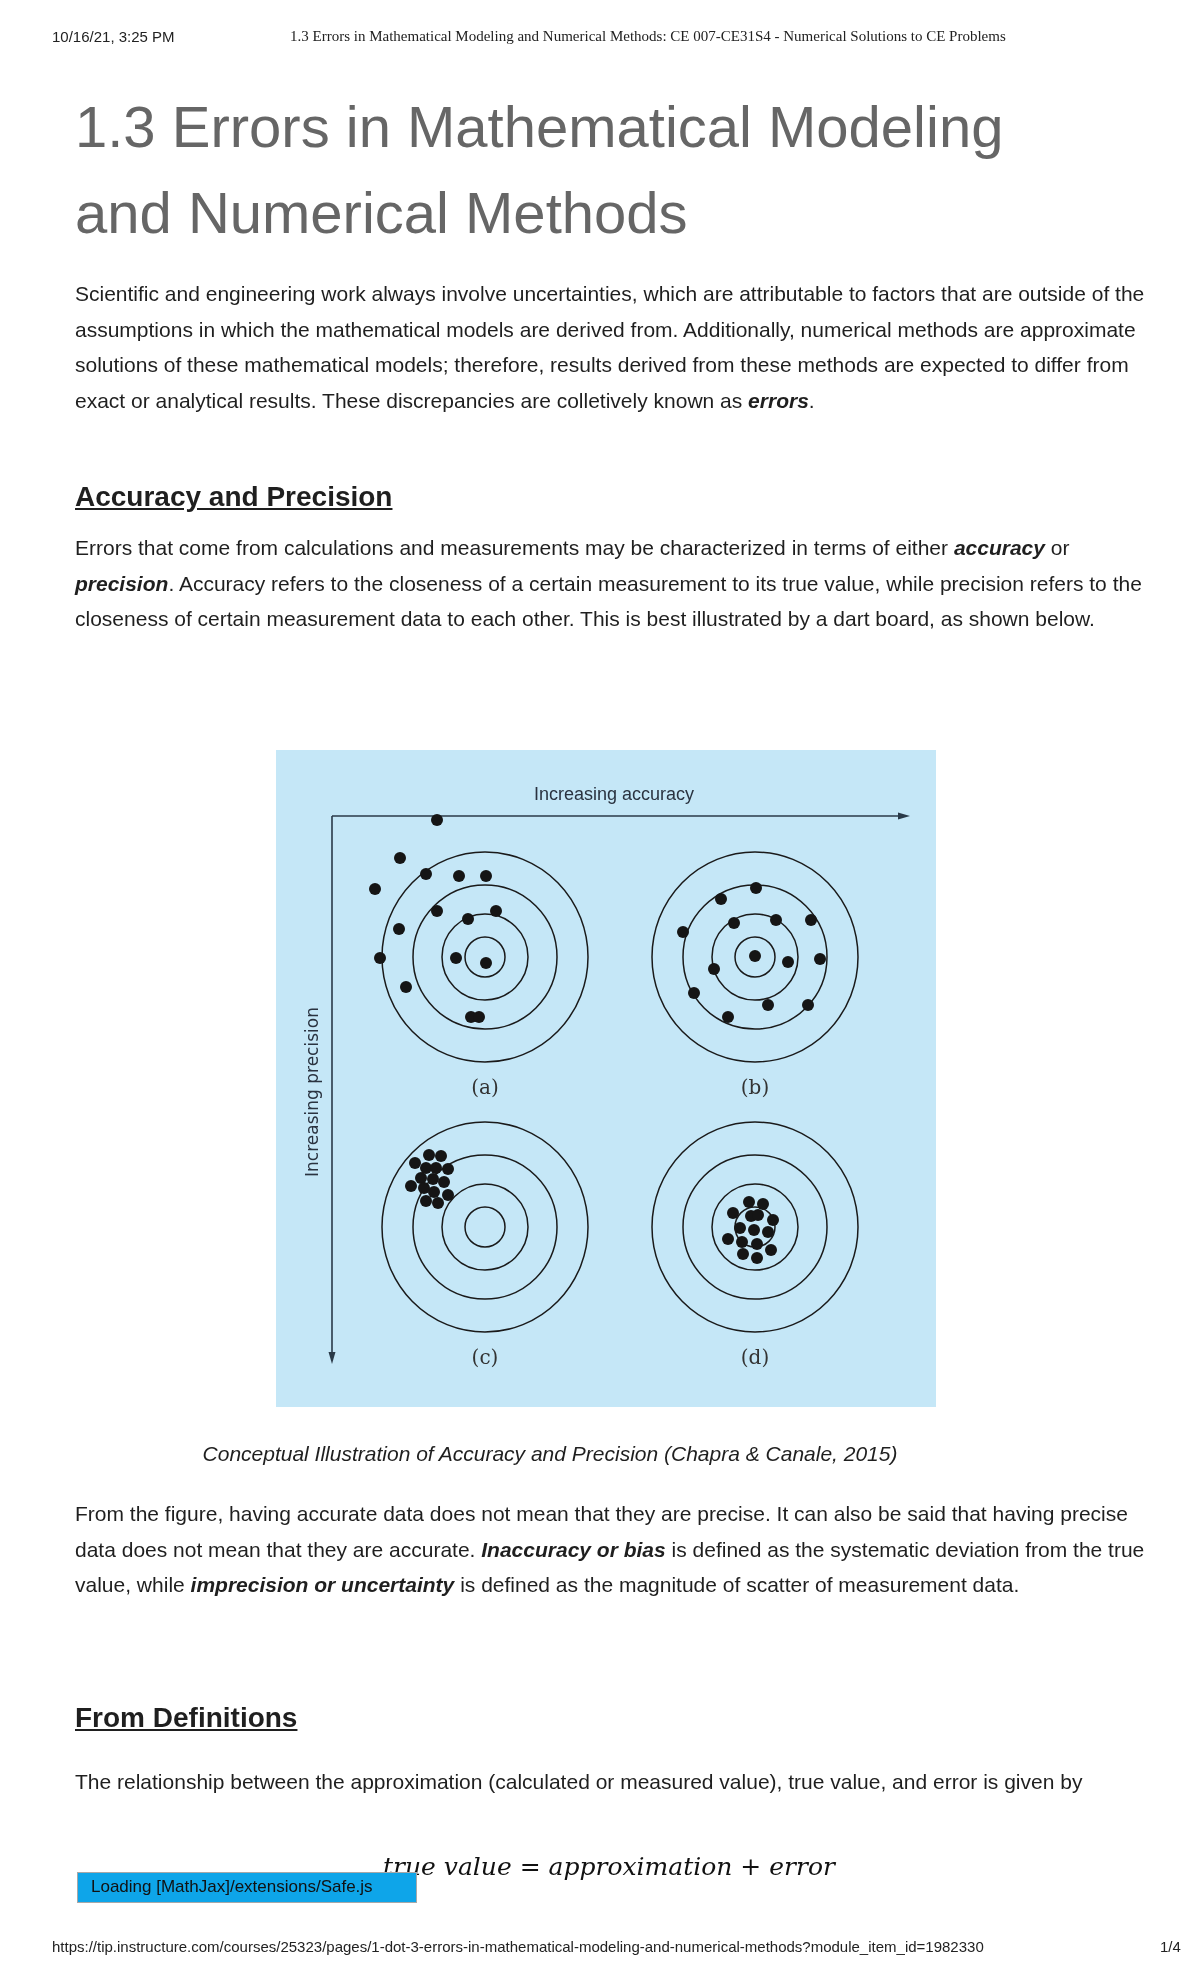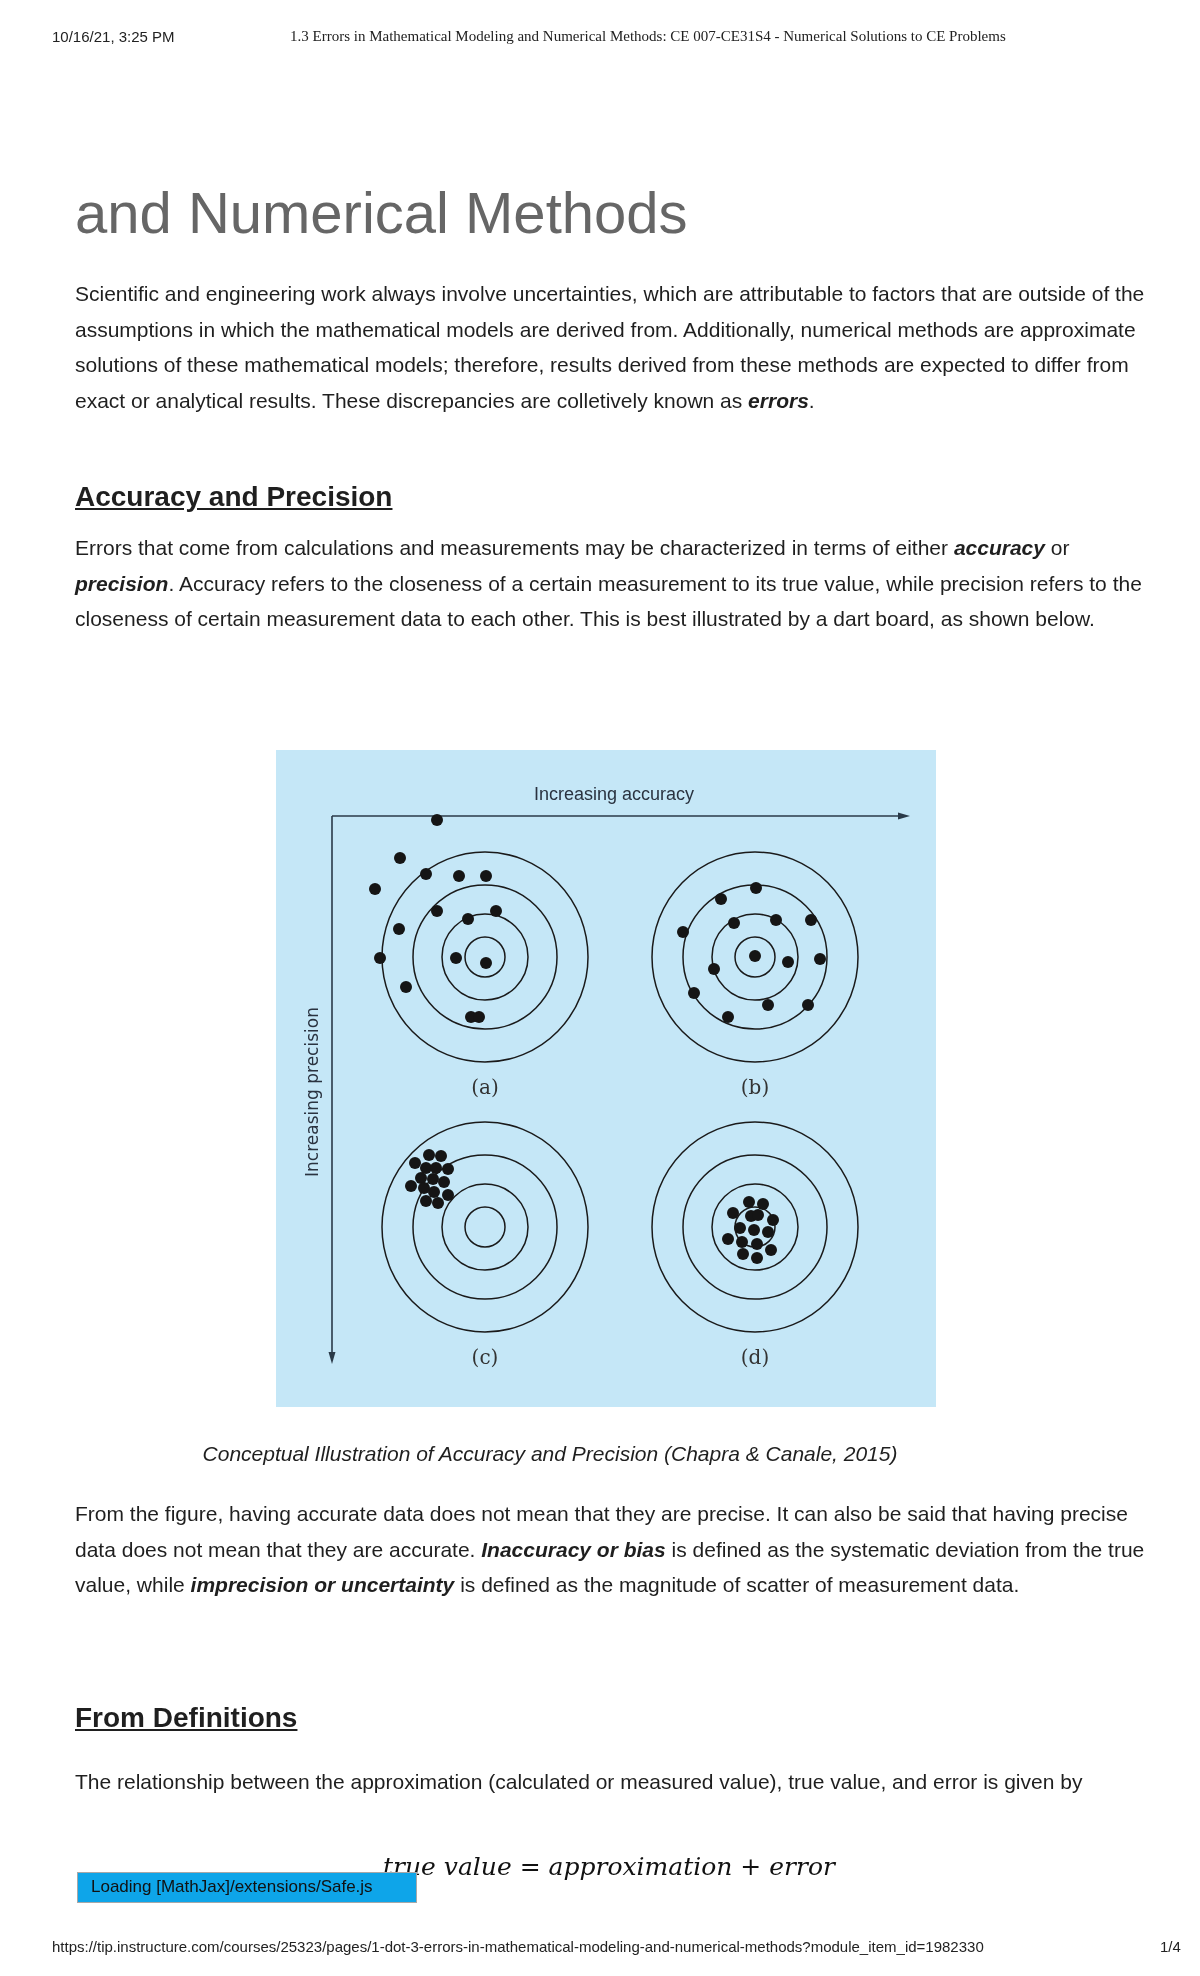--- a/index.html
+++ b/index.html
@@ -37,21 +37,21 @@
 </head>
 <body>
 
 <div class="print-header">
   <span class="date">10/16/21, 3:25 PM</span>
   <span class="title">1.3 Errors in Mathematical Modeling and Numerical Methods: CE 007-CE31S4 - Numerical Solutions to CE Problems</span>
 </div>
 
 <div class="content">
   <h1>
-    <br>
+    <span>1.3 Errors in Mathematical Modeling</span><br>
     <span>and Numerical Methods</span>
   </h1>
 
   <p class="intro"><span>Scientific and engineering work always involve uncertainties, which are attributable to factors that are outside of the assumptions in which the mathematical models are derived from. Additionally, numerical methods are approximate solutions of these mathematical models; therefore, results derived from these methods are expected to differ from exact or analytical results. These discrepancies are colletively known as </span><b><i>errors</i></b><span>.</span></p>
 
   <div class="section-head">Accuracy and Precision</div>
 
   <p class="section-para"><span>Errors that come from calculations and measurements may be characterized in terms of either </span><b><i>accuracy</i></b><span> or </span><b><i>precision</i></b><span>. Accuracy refers to the closeness of a certain measurement to its true value, while precision refers to the closeness of certain measurement data to each other. This is best illustrated by a dart board, as shown below.</span></p>
 </div>
 

